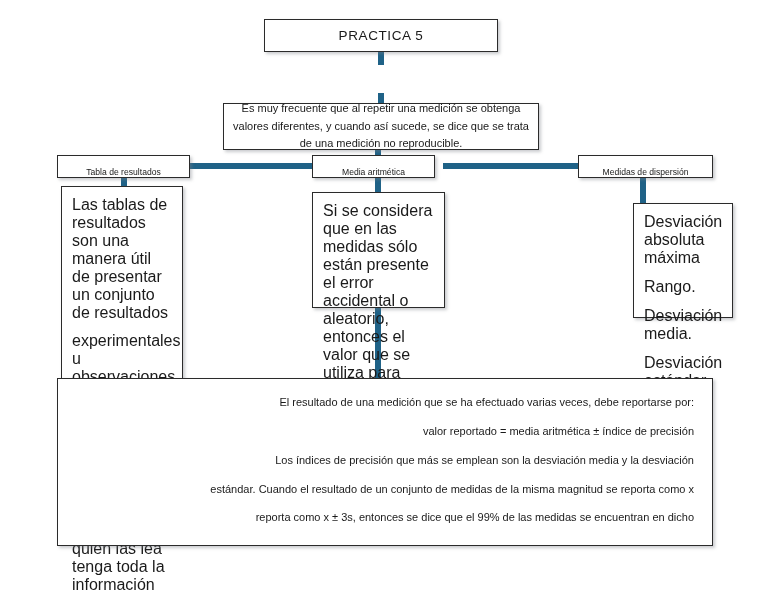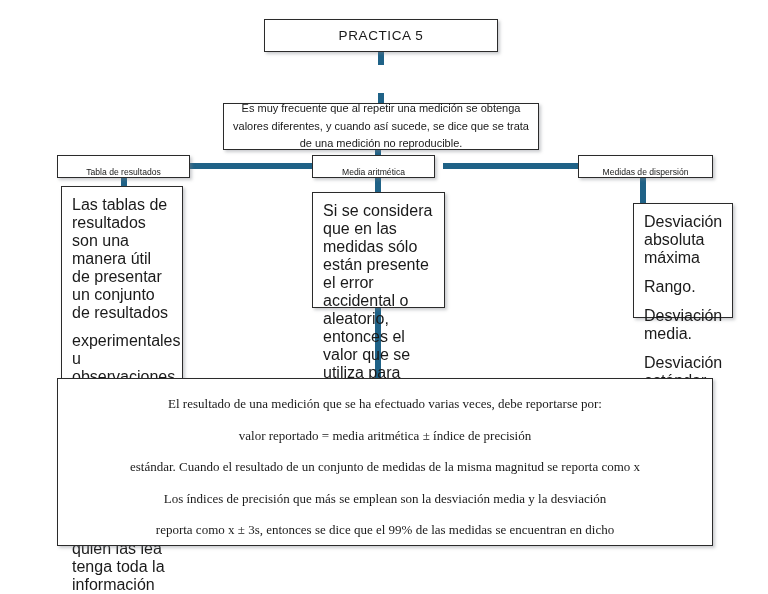--- a/index.html
+++ b/index.html
@@ -82,24 +82,23 @@
 
   .n-body-right p { margin-bottom: 11px; }
 
   
   .n-bottom {
     left: 57px; top: 378px; width: 656px; height: 168px;
     padding: 16px 18px;
   }
   .n-bottom p {
     margin: 0 0 14px 0;
-    font-size: 13px;
+    font-size: 11px;
     line-height: 1.35;
-    text-align: center;
-    font-family: Liberation Serif, serif;
+    text-align: right;
   }
   .n-bottom p:last-child { margin-bottom: 0; }
 
   
   .conn {
     position: absolute;
     background: #1f6287;
     z-index: 1;
   }
   .conn-v { width: 6px; }
@@ -165,18 +164,18 @@
   <div class="node n-body n-body-right">
     <p>Desviación absoluta máxima</p>
     <p>Rango.</p>
     <p>Desviación media.</p>
     <p>Desviación estándar.</p>
   </div>
 
   <div class="node n-bottom">
     <p>El resultado de una medición que se ha efectuado varias veces, debe reportarse por:</p>
     <p>valor reportado = media aritmética ± índice de precisión</p>
+    <p>Los índices de precisión que más se emplean son la desviación media y la desviación</p>
     <p>estándar. Cuando el resultado de un conjunto de medidas de la misma magnitud se reporta como x</p>
-    <p>Los índices de precisión que más se emplean son la desviación media y la desviación</p>
     <p>reporta como x ± 3s, entonces se dice que el 99% de las medidas se encuentran en dicho</p>
   </div>
 
 </div>
 
 </body></html>

